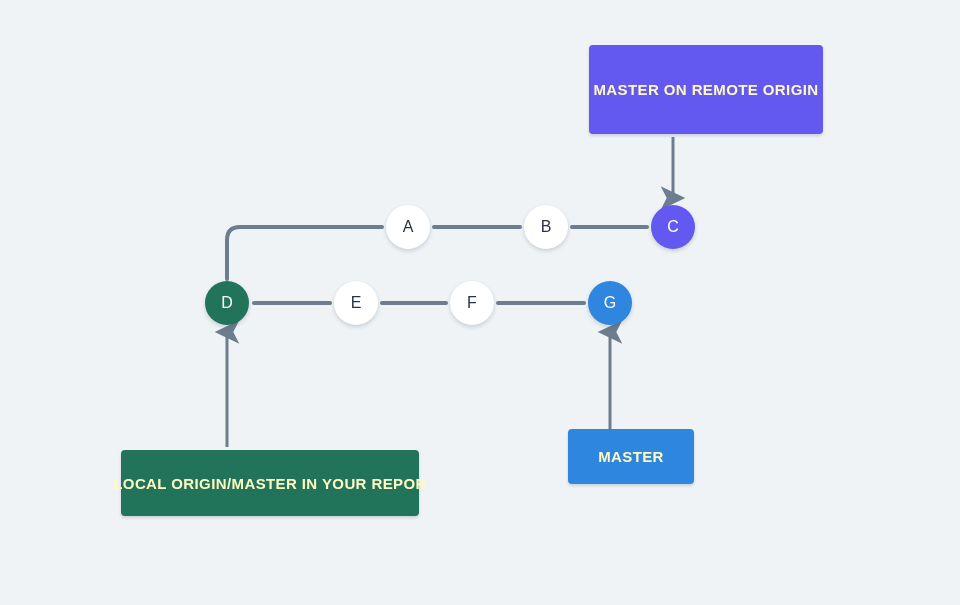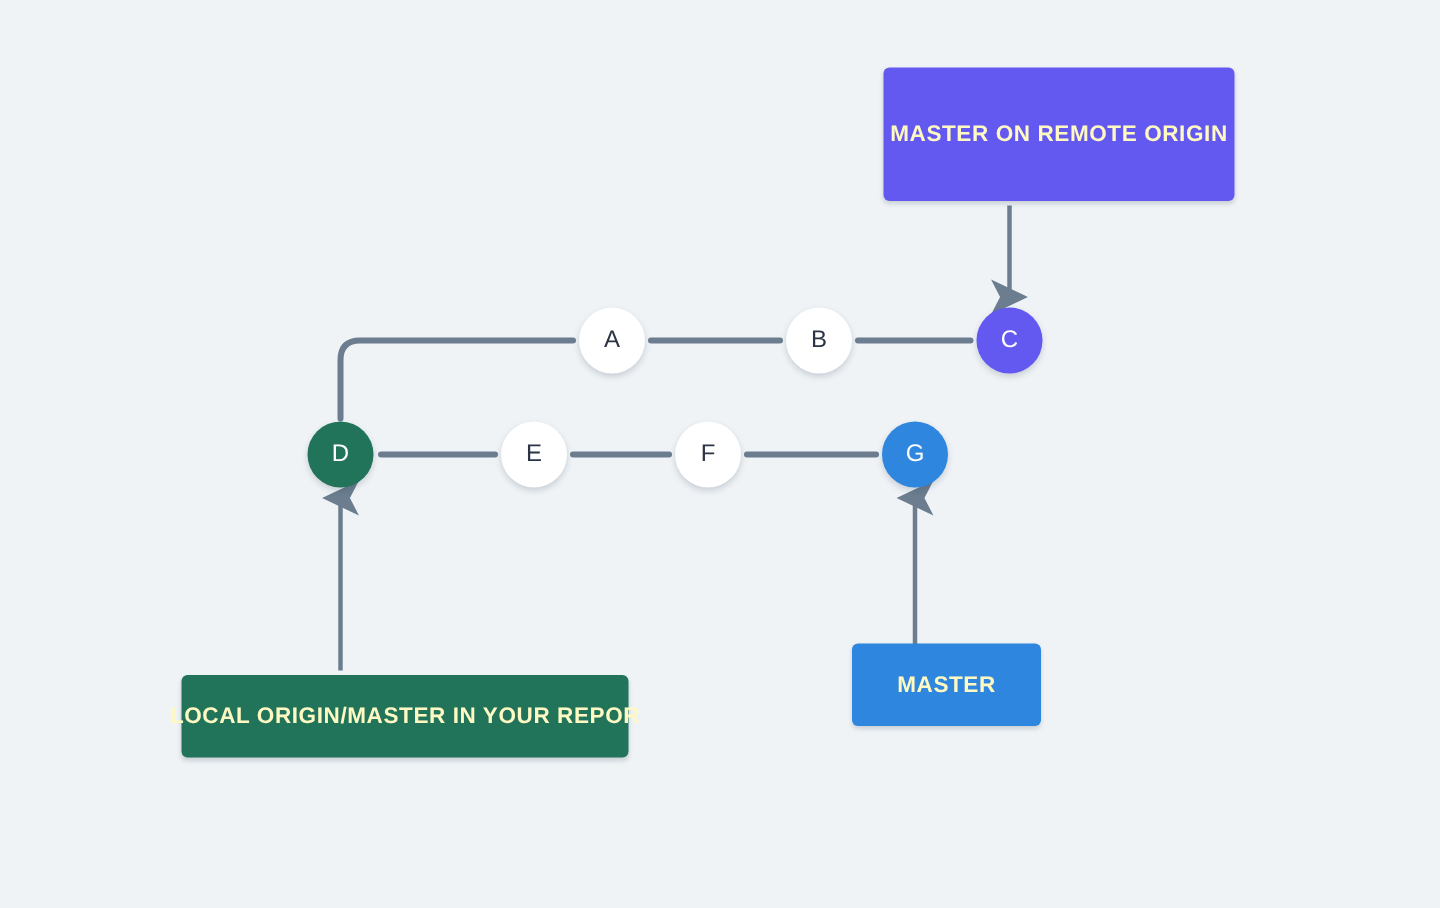--- a/index.html
+++ b/index.html
@@ -45,21 +45,21 @@
     left: 589px;
     top: 45px;
     width: 234px;
     height: 89px;
     font-size: 15px;
   }
   #box-local-origin-master {
     left: 121px;
     top: 450px;
     width: 298px;
-    height: 55px;
+    height: 66px;
     font-size: 15px;
   }
   #box-master {
     left: 568px;
     top: 429px;
     width: 126px;
     height: 55px;
     font-size: 15px;
   }
 

